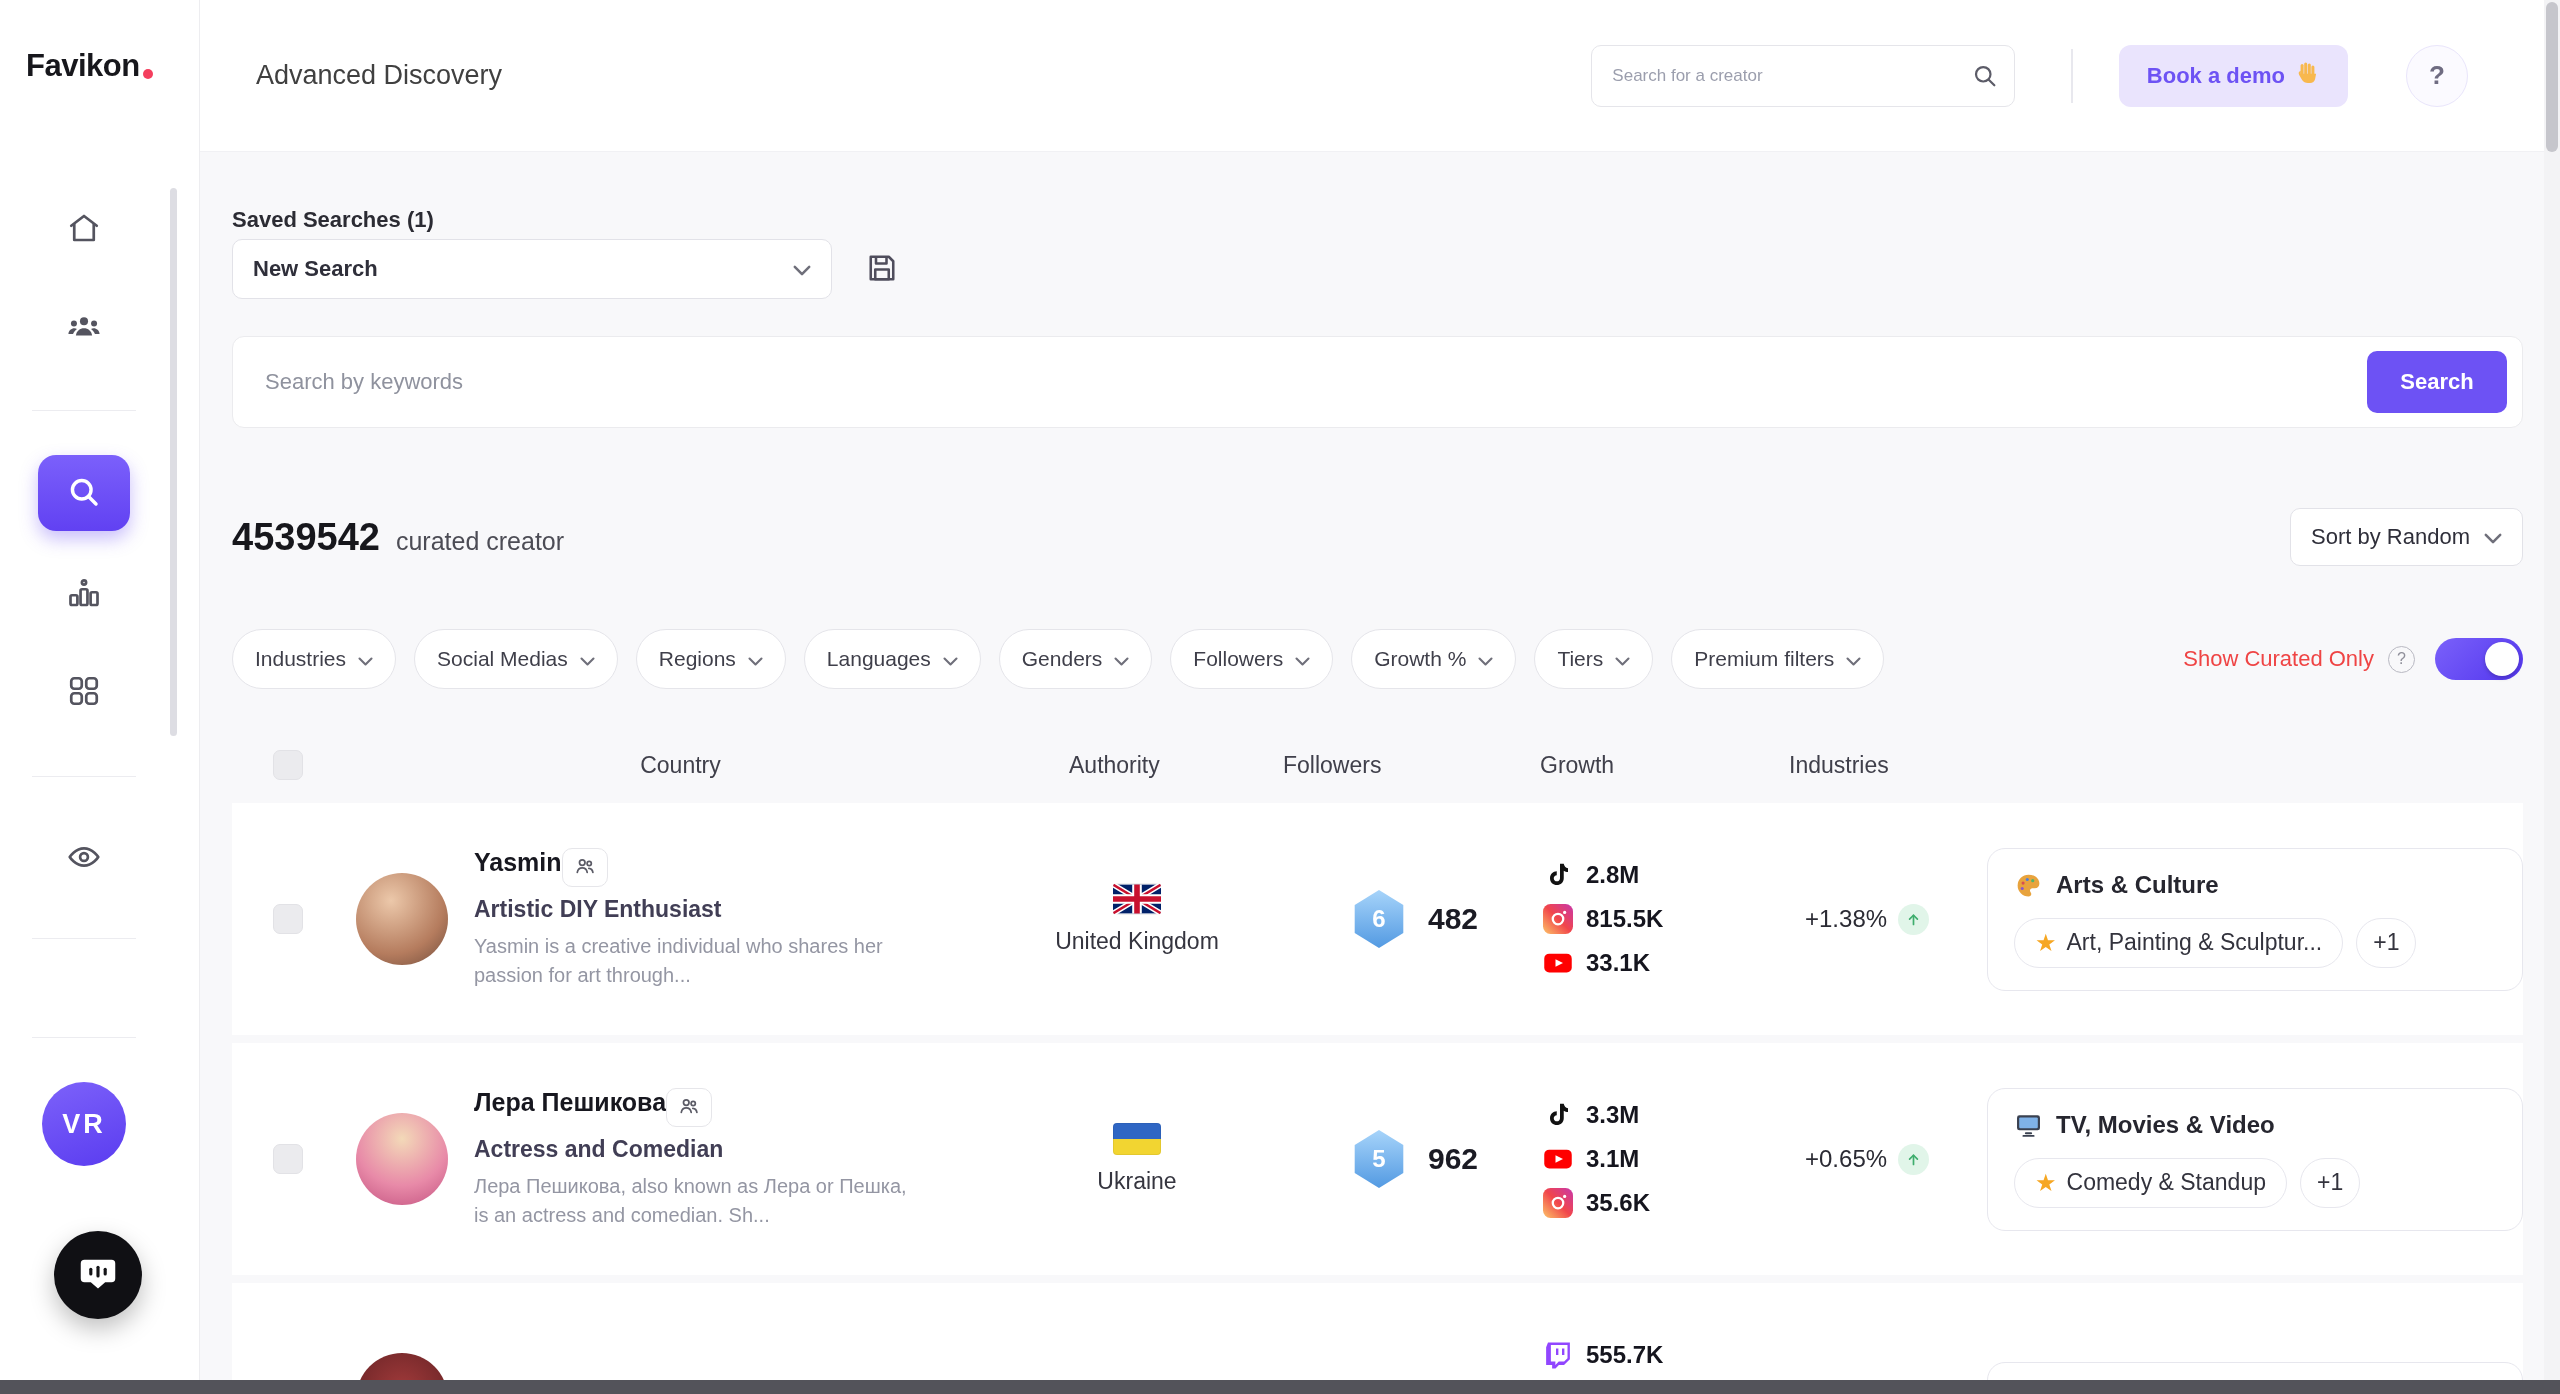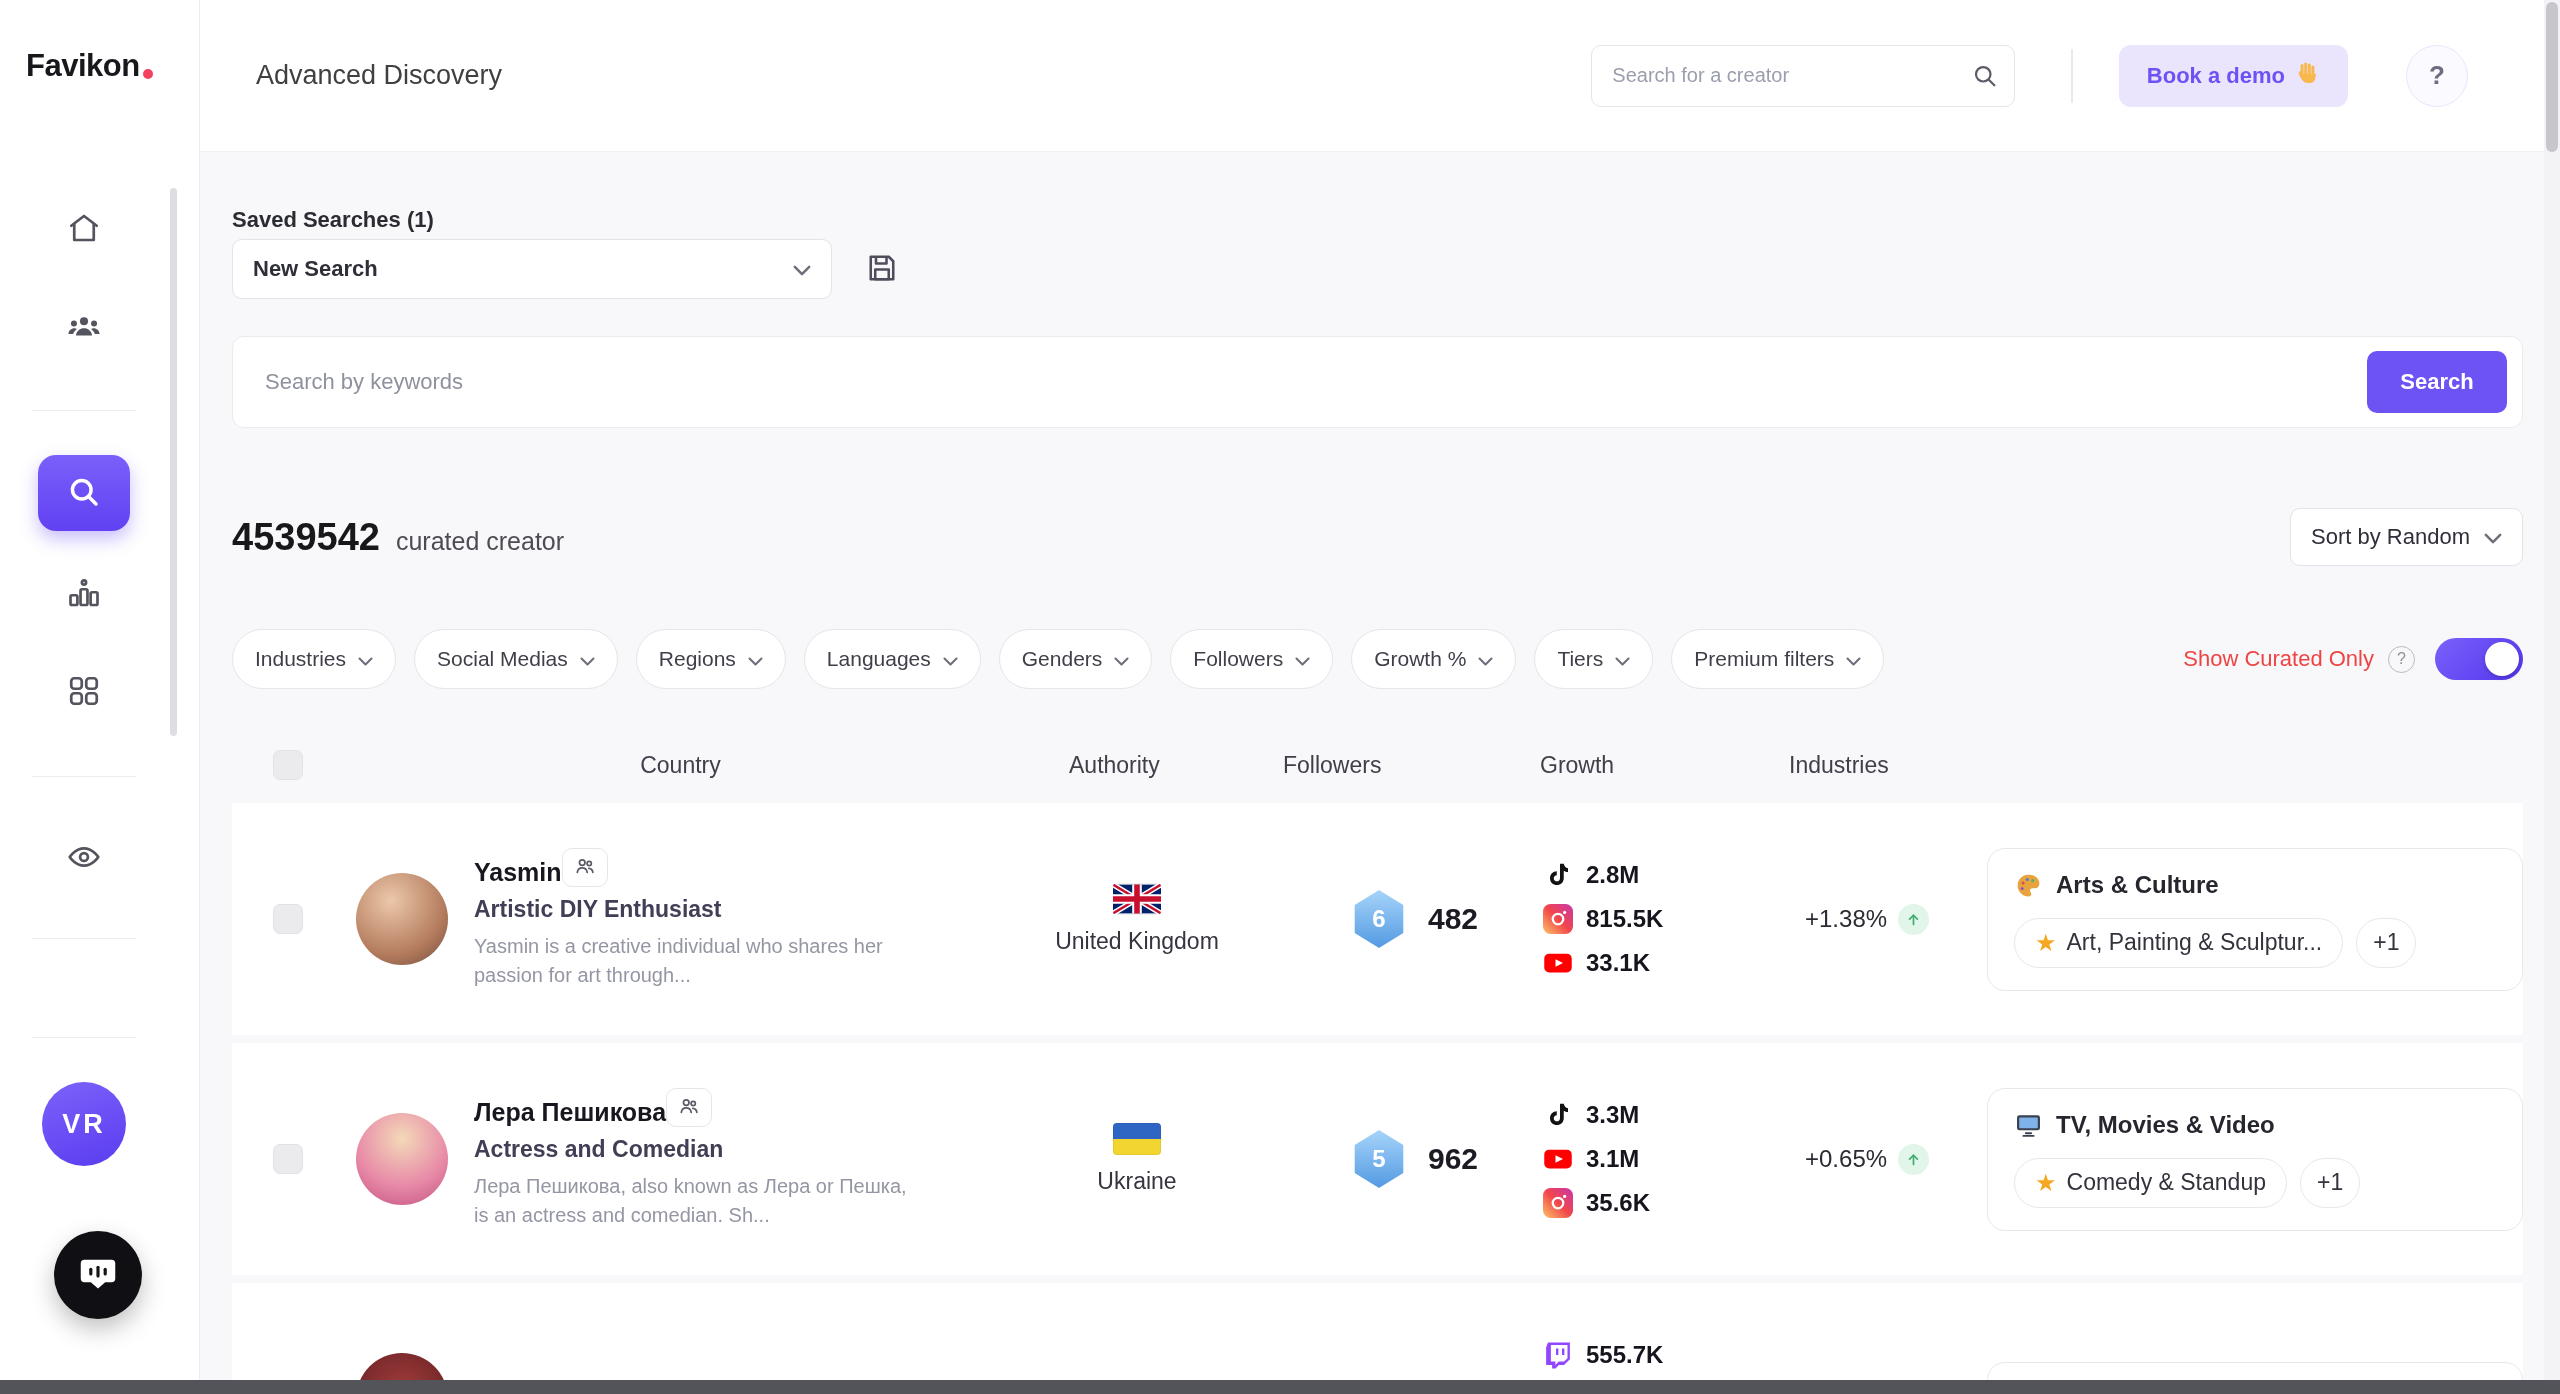--- a/index.html
+++ b/index.html
@@ -24,21 +24,21 @@
   .side-bottom-div{position:absolute;left:32px;top:1037px;width:104px;height:1px;background:#ececf0;}
   .avatar-user{position:absolute;left:42px;top:1082px;width:84px;height:84px;border-radius:50%;background:linear-gradient(160deg,#7d62fa,#5a3cf0);display:flex;align-items:center;justify-content:center;color:#fff;font-size:27px;font-weight:700;letter-spacing:3px;cursor:pointer;}
   .chat-fab{position:absolute;left:54px;top:1231px;width:88px;height:88px;border-radius:50%;background:#101014;border:none;display:flex;align-items:center;justify-content:center;cursor:pointer;z-index:20;box-shadow:0 10px 24px rgba(0,0,0,.25);}
 
   
   .main{position:absolute;left:200px;top:0;right:0;bottom:0;}
   .topbar{height:152px;background:#fff;border-bottom:1px solid #f1f1f4;display:flex;align-items:center;padding:0 92px 0 56px;}
   .page-title{font-size:27px;font-weight:400;color:#404040;}
   .topbar-right{margin-left:auto;display:flex;align-items:center;}
   .creator-search{position:relative;width:424px;height:62px;margin-right:56px;}
-  .creator-search input{width:100%;height:100%;border:1.5px solid #e5e5ea;border-radius:10px;padding:0 60px 0 20px;font-size:20px;color:#2b2b34;font-family:inherit;background:#fff;}
+  .creator-search input{width:100%;height:100%;border:1.5px solid #e5e5ea;border-radius:10px;padding:0 60px 0 20px;font-size:17px;color:#2b2b34;font-family:inherit;background:#fff;}
   .creator-search input::placeholder{color:#9b9ead;}
   .creator-search .mag{position:absolute;right:16px;top:17px;}
   .vdiv{width:1.5px;height:54px;background:#e8e8ee;margin-right:46px;}
   .book-demo{height:62px;padding:0 28px;border:none;border-radius:12px;background:#eae4fd;color:#6d52f4;font-size:22px;font-weight:600;font-family:inherit;display:flex;align-items:center;gap:11px;cursor:pointer;margin-right:58px;}
   .help-btn{width:62px;height:62px;border-radius:50%;border:1.5px solid #e9e5fb;background:#fbfaff;color:#6f6c82;font-size:26px;font-weight:600;cursor:pointer;display:flex;align-items:center;justify-content:center;font-family:inherit;}
 
   
   .content{position:relative;height:calc(100% - 152px);padding:0 37px 0 32px;background:#f8f8fa;overflow:hidden;}
   .saved-label{margin-top:55px;font-size:22px;font-weight:700;color:#2b2b33;}
   .saved-row{margin-top:6px;display:flex;align-items:center;}
@@ -79,21 +79,21 @@
   .trow{height:232px;background:#fff;margin-top:4px;margin-bottom:8px;}
   .trow:first-of-type{margin-top:0;}
   .cell{display:flex;align-items:center;height:100%;}
   .c-check{padding-left:41px;}
   .c-creator{gap:26px;padding-left:7px;}
   .avatar-img{width:92px;height:92px;border-radius:50%;flex:none;cursor:pointer;}
   .av1{background:radial-gradient(circle at 38% 30%,#ecc8aa,#b57c5e 62%,#6e4a3a);}
   .av2{background:radial-gradient(circle at 50% 28%,#f3d9b8,#e88aa8 58%,#c2517f);}
   .av3{background:radial-gradient(circle at 50% 42%,#a33b3b,#5e1f22);}
   .cinfo{display:flex;flex-direction:column;gap:9px;max-width:440px;}
-  .cname-row{display:flex;align-items:flex-end;}
+  .cname-row{display:flex;align-items:flex-start;}
   .cname{font-size:25px;font-weight:700;color:#17171f;cursor:pointer;}
   .badge-btn{width:46px;height:39px;border:1.5px solid #e6e6ea;border-radius:10px;display:flex;align-items:center;justify-content:center;cursor:pointer;background:#fff;}
   .badge-btn.hot{border-color:#f6c6ba;background:#fdeee8;}
   .ctitle{font-size:23px;font-weight:600;color:#413e55;}
   .cdesc{font-size:20px;line-height:1.45;color:#9496a3;display:-webkit-box;-webkit-line-clamp:2;-webkit-box-orient:vertical;overflow:hidden;}
   .c-country{flex-direction:column;justify-content:center;gap:13px;}
   .flag{width:48px;height:32px;border-radius:4px;overflow:hidden;display:block;box-shadow:0 0 0 1px rgba(0,0,0,.06) inset;}
   .flag svg{display:block;width:48px;height:32px;}
   .flag-ua{background:linear-gradient(180deg,#2f66c4 0 50%,#f2d531 50% 100%);}
   .country-name{font-size:23px;color:#35353f;}

